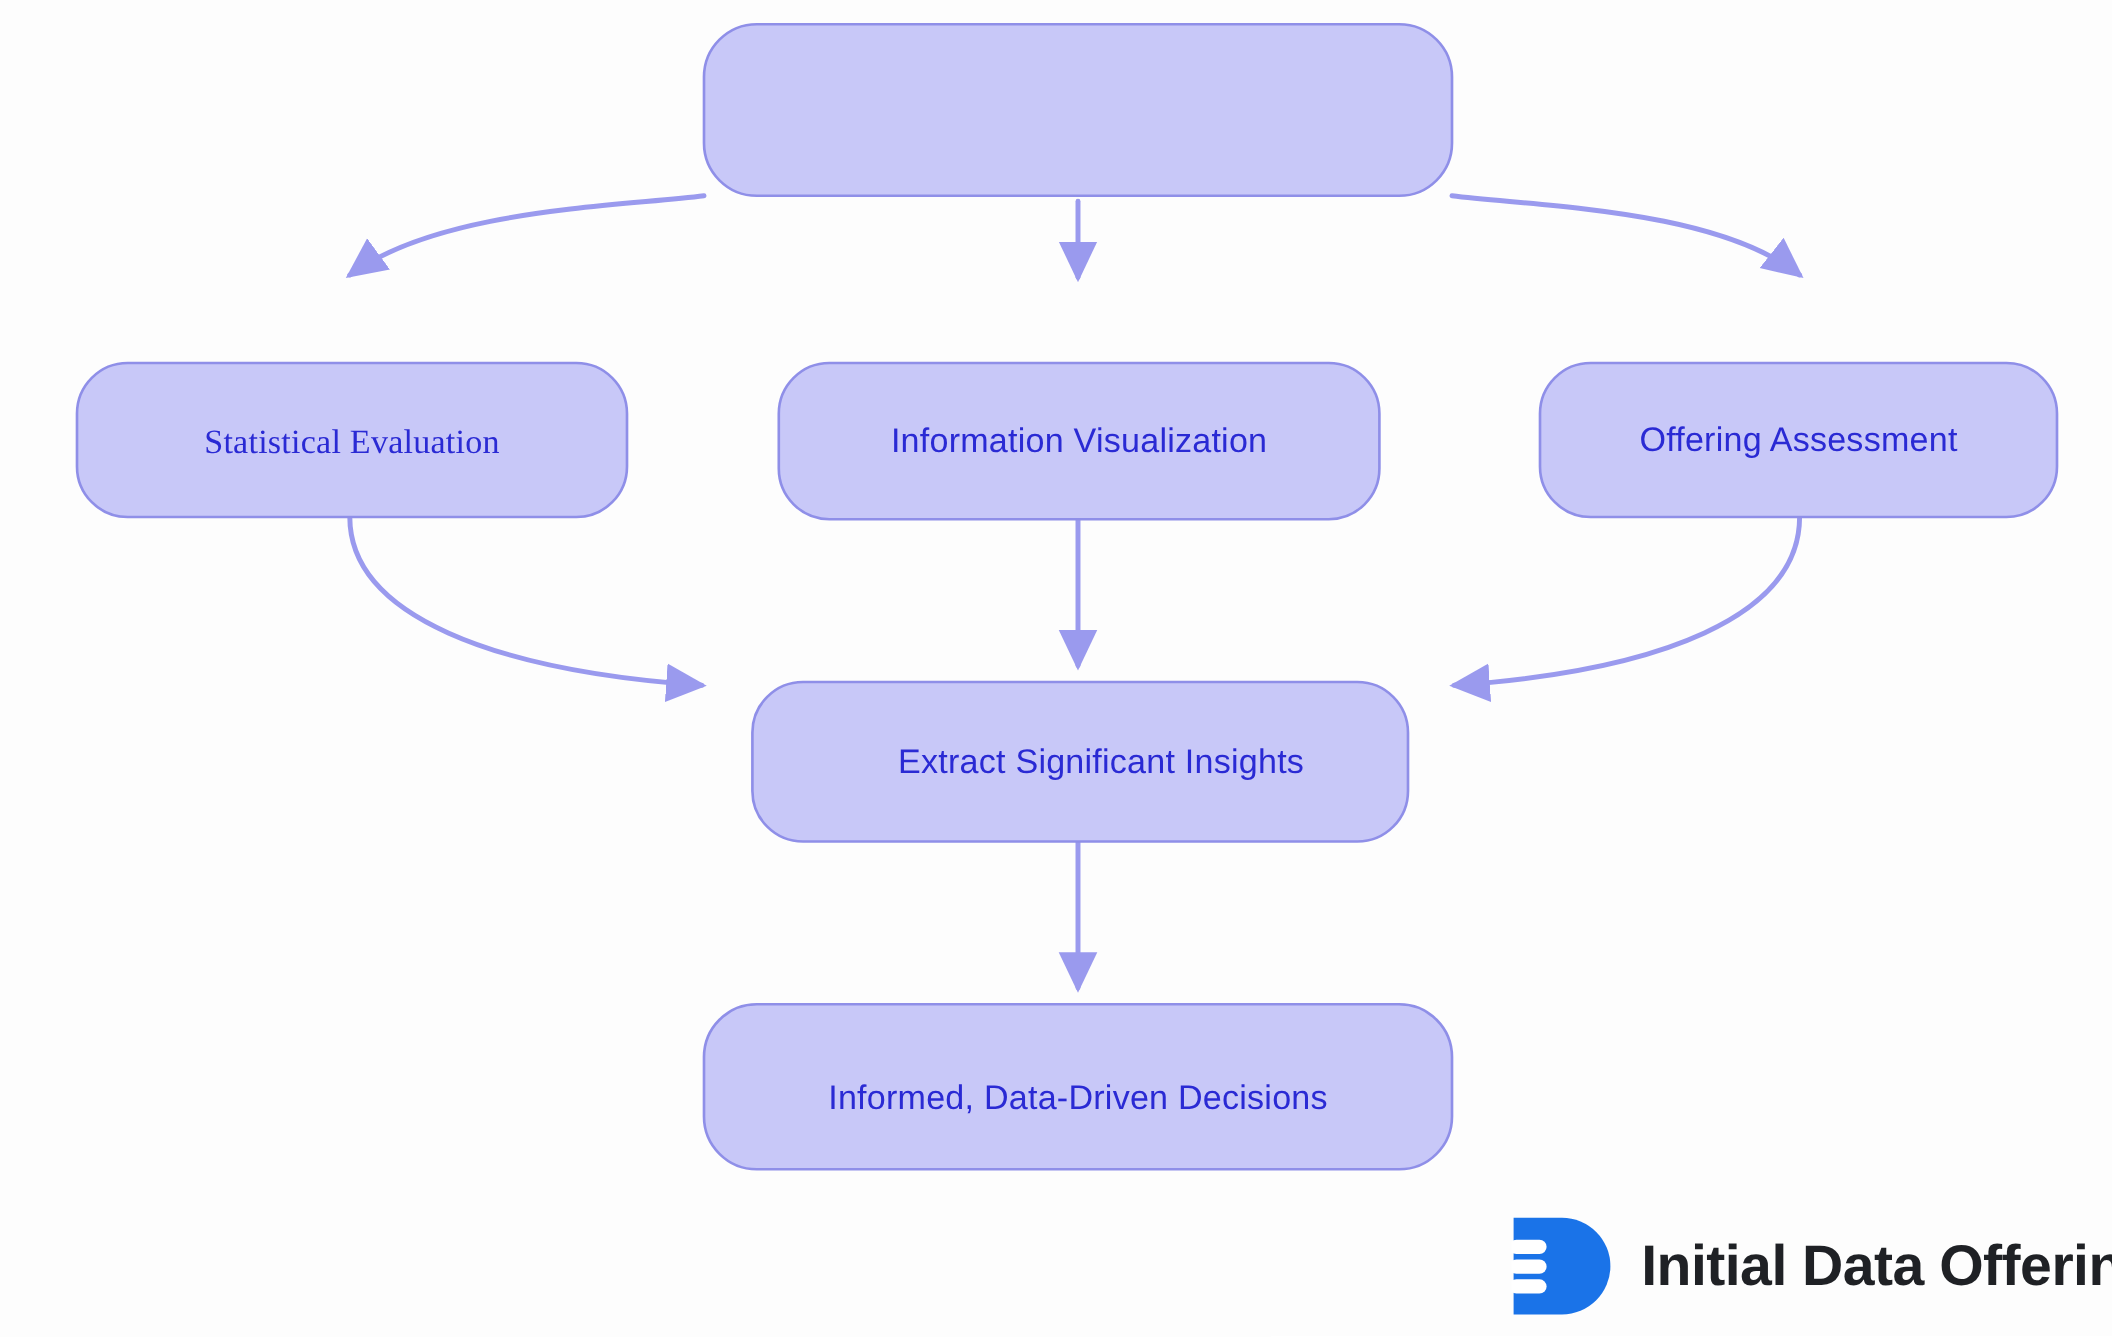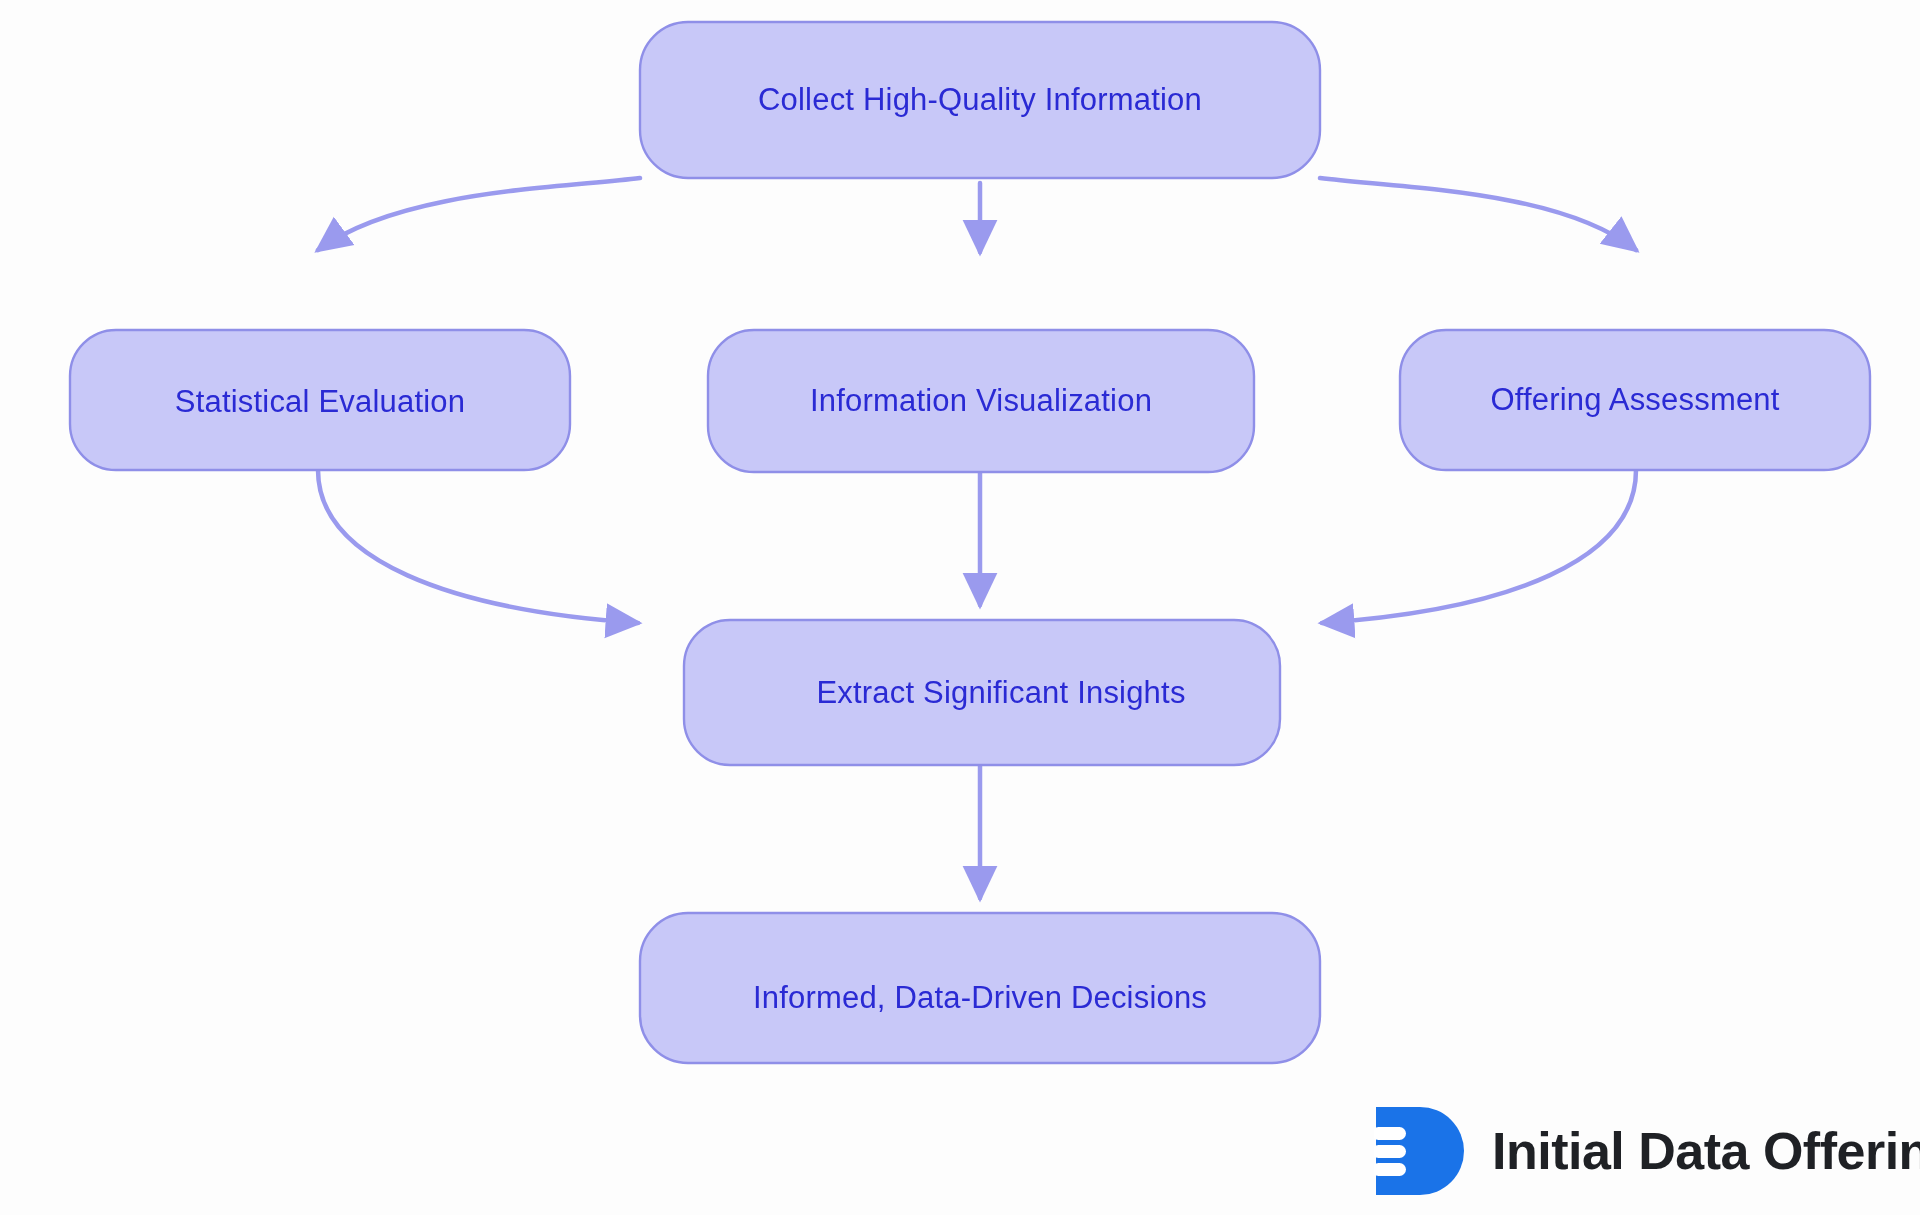--- a/index.html
+++ b/index.html
@@ -101,23 +101,22 @@
       <rect x="708" y="330" width="546" height="142" rx="46" ry="46" fill="#c8c8f8" stroke="#8f8fe8" stroke-width="2.4"></rect>
 
       <rect x="1400" y="330" width="470" height="140" rx="46" ry="46" fill="#c8c8f8" stroke="#8f8fe8" stroke-width="2.4"></rect>
 
       <rect x="684" y="620" width="596" height="145" rx="46" ry="46" fill="#c8c8f8" stroke="#8f8fe8" stroke-width="2.4"></rect>
 
       <rect x="640" y="913" width="680" height="150" rx="48" ry="48" fill="#c8c8f8" stroke="#8f8fe8" stroke-width="2.4"></rect>
     </g>
   </svg>
 
-  <div class="node-label" style="left:640px; top:22px; width:680px; height:156px;">Collect High-Quality Information</div>
 
-  <div class="node-label" style="left:70px; top:330px; width:500px; height:144px;">Statistical Evaluation</div>
+  <div class="node-label" style="left:70px; top:330px; width:500px; height:144px;font-family:Liberation Serif, serif;">Statistical Evaluation</div>
 
   <div class="node-label" style="left:708px; top:330px; width:546px; height:142px;">Information Visualization</div>
 
   <div class="node-label" style="left:1400px; top:330px; width:470px; height:140px;">Offering Assessment</div>
 
   <div class="node-label" style="left:684px; top:620px; width:596px; height:145px;margin-left:19px;">Extract Significant Insights</div>
 
   <div class="node-label" style="left:640px; top:913px; width:680px; height:170px;">Informed, Data-Driven Decisions</div>
 
   <div id="brand-logo">

